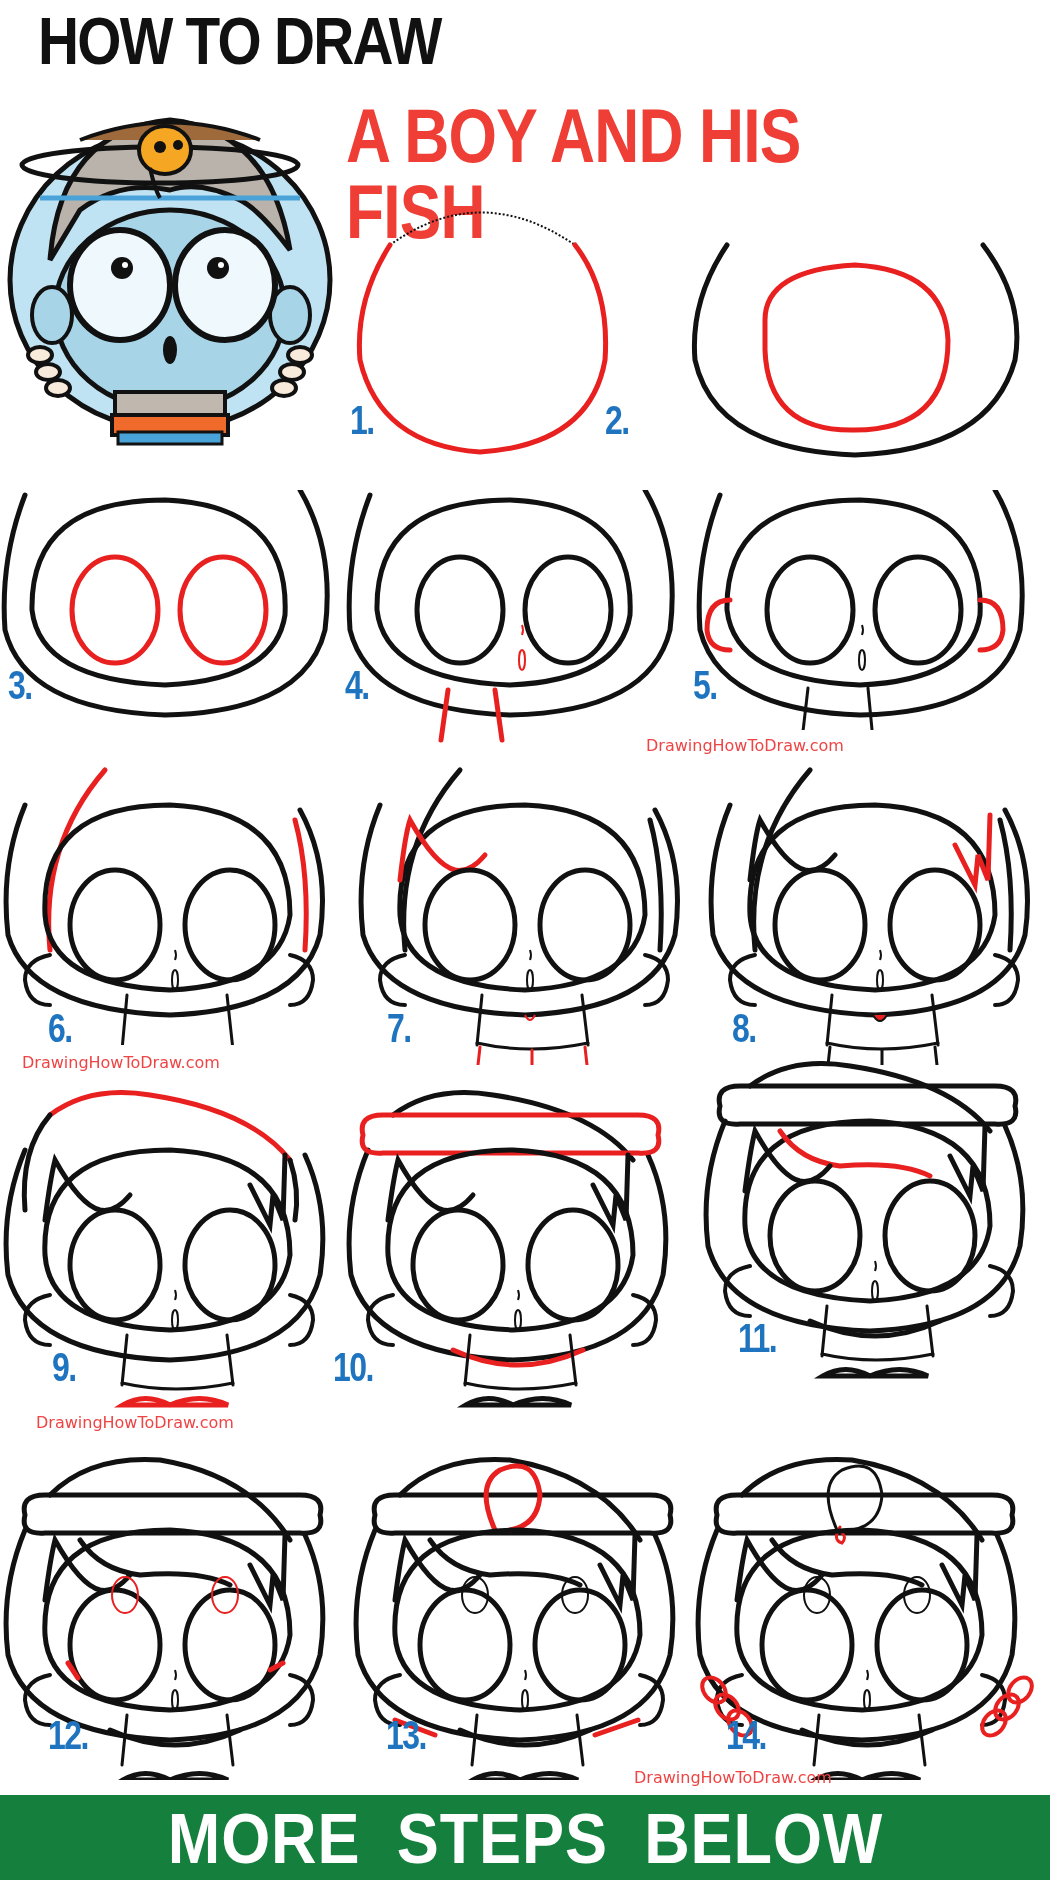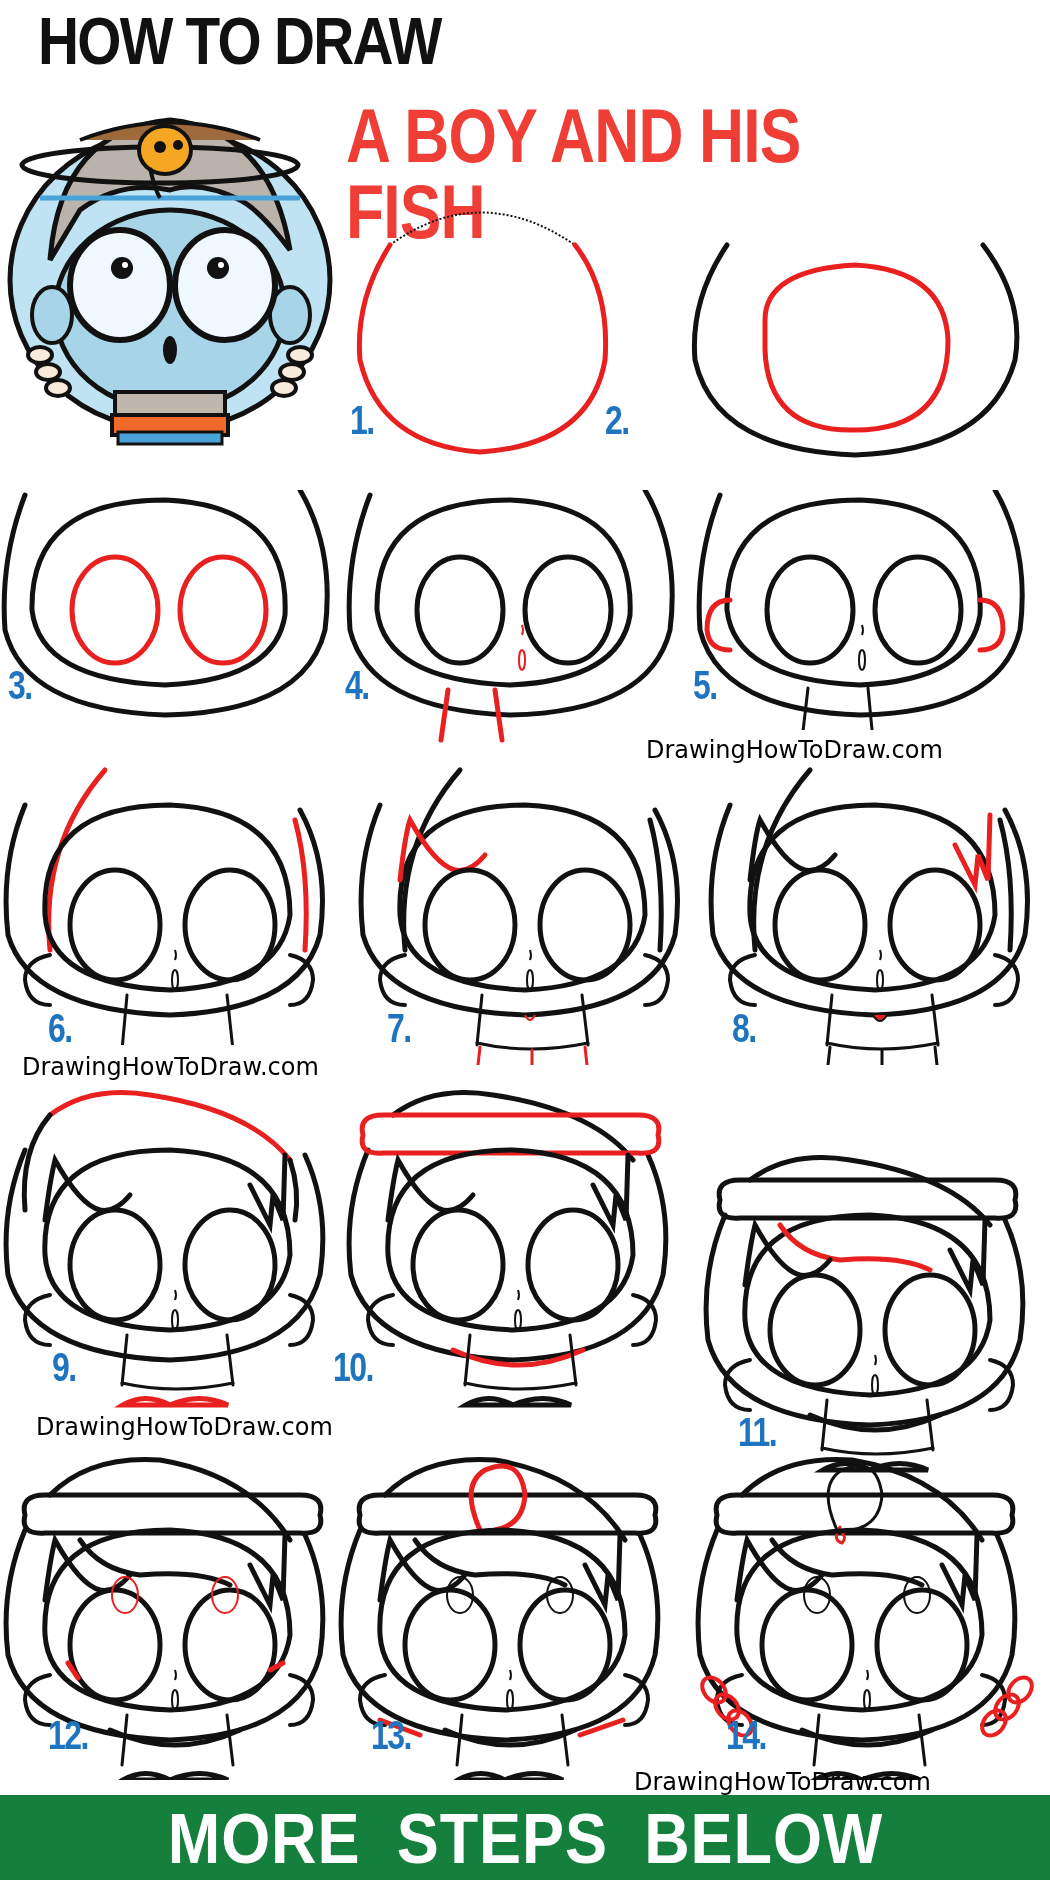--- a/index.html
+++ b/index.html
@@ -3,21 +3,21 @@
 <meta charset="utf-8">
 <style>
   html,body{margin:0;padding:0;background:#fff;}
   body{width:1050px;height:1880px;position:relative;overflow:hidden;font-family:"Liberation Sans",sans-serif;}
   .title1{position:absolute;left:38px;top:8px;font-family:"Liberation Sans",sans-serif;font-weight:bold;font-size:66px;color:#111;letter-spacing:-2px;transform:scaleX(0.86);transform-origin:left top;line-height:1;}
   .title2{position:absolute;left:346px;top:98px;font-family:"Liberation Sans",sans-serif;font-weight:bold;font-size:76px;color:#ef3e36;letter-spacing:-1px;transform:scaleX(0.82);transform-origin:left top;line-height:1;}
   .hero{position:absolute;left:0;top:110px;width:345px;height:340px;}
   .panel{position:absolute;}
   .panel svg{position:absolute;left:0;top:0;}
   .step{position:absolute;font-family:"Liberation Sans",sans-serif;font-weight:bold;color:#1f74bf;font-size:40px;letter-spacing:-2px;transform:scaleX(0.8);transform-origin:left top;line-height:1;}
-  .wm{position:absolute;font-family:"DejaVu Sans",sans-serif;color:#000000;font-size:24px;font-weight:normal;letter-spacing:0px;line-height:1;}
+  .wm{position:absolute;font-family:"DejaVu Sans",sans-serif;color:#ef4444;font-size:16px;font-weight:normal;letter-spacing:0px;line-height:1;}
   .footer{position:absolute;left:0;top:1795px;width:1050px;height:88px;background:#15803d;display:flex;align-items:center;justify-content:center;}
   .footer span{color:#fff;font-family:"Liberation Sans",sans-serif;font-weight:bold;font-size:70px;word-spacing:20px;transform:scaleX(0.9);display:inline-block;letter-spacing:1px;}
   .k{stroke:#111;fill:none;stroke-width:5;stroke-linecap:round;}
   .r{stroke:#e8201f;fill:none;stroke-width:5;stroke-linecap:round;}
   .kt{stroke:#111;fill:none;stroke-width:2;}
   .rt{stroke:#e8201f;fill:none;stroke-width:2;}
 </style>
 </head>
 <body>
 
@@ -235,21 +235,21 @@
     <ellipse class="kt" cx="175" cy="230" rx="3" ry="10"></ellipse>
     <path class="r" d="M110 260 Q175 290 240 260"></path>
     <line class="k" x1="127" y1="245" x2="122" y2="295" style="stroke-width:3"></line>
     <line class="k" x1="227" y1="245" x2="233" y2="295" style="stroke-width:3"></line>
     <path class="k" d="M122 293 Q175 305 233 293" style="stroke-width:3"></path>
     <path class="k" d="M123 315 Q145 302 170 315 Q200 302 228 315 Z"></path>
   </svg>
   <div class="step" style="left:-10px;top:257px;">10.</div>
 </div>
 
-<div class="panel" style="left:700px;top:1155px;width:350px;height:330px;">
+<div class="panel" style="left:700px;top:1061px;width:350px;height:330px;">
   <svg width="350" height="330">
     <path class="k" d="M50 25 Q90 -5 150 5 Q250 20 290 70"></path>
     <path class="k" d="M25 60 Q0 120 8 185 Q30 265 170 270 Q300 265 320 185 Q330 120 305 65"></path>
     <path class="k" d="M20 45 Q15 25 40 25 L295 25 Q320 25 315 45 Q320 65 295 63 L40 63 Q15 65 20 45 Z"></path>
     <path class="k" d="M45 165 Q40 60 170 60 Q290 65 290 165 Q280 235 170 240 Q50 235 45 165 Z"></path>
     <path class="r" d="M80 70 Q100 100 140 105 Q200 100 230 115"></path>
     <path class="k" d="M45 130 Q50 90 55 70 Q80 115 100 120 Q115 123 130 105"></path>
     <path class="k" d="M250 95 L270 135 L273 105 L283 130 L285 65"></path>
     <ellipse class="k" cx="115" cy="175" rx="45" ry="55"></ellipse>
     <ellipse class="k" cx="230" cy="175" rx="45" ry="55"></ellipse>
@@ -286,21 +286,21 @@
     <path class="kt" d="M175 225 Q177 230 175 235"></path>
     <ellipse class="kt" cx="175" cy="255" rx="3" ry="10"></ellipse>
     <path class="k" d="M110 285 Q175 315 240 285"></path>
     <line class="k" x1="127" y1="270" x2="122" y2="320" style="stroke-width:3"></line>
     <line class="k" x1="227" y1="270" x2="233" y2="320" style="stroke-width:3"></line>
     <path class="k" d="M123 335 Q145 322 170 335 Q200 322 228 335 Z"></path>
   </svg>
   <div class="step" style="left:48px;top:270px;">12.</div>
 </div>
 
-<div class="panel" style="left:335px;top:1445px;width:345px;height:335px;">
+<div class="panel" style="left:350px;top:1445px;width:345px;height:335px;">
   <svg width="345" height="335">
     <path class="k" d="M50 50 Q90 10 160 15 Q250 30 290 95"></path>
     <path class="k" d="M25 85 Q0 145 8 210 Q30 290 170 295 Q300 290 320 210 Q330 145 305 90"></path>
     <path class="k" d="M25 70 Q20 50 45 50 L300 50 Q325 50 320 70 Q325 90 300 88 L45 88 Q20 90 25 70 Z"></path>
     <path class="r" d="M145 85 Q125 40 150 25 Q185 10 190 50 Q188 80 160 85"></path>
     <path class="k" d="M45 190 Q40 85 170 85 Q290 90 290 190 Q280 260 170 265 Q50 260 45 190 Z"></path>
     <path class="k" d="M80 95 Q100 125 140 130 Q200 125 230 140"></path>
     <path class="k" d="M45 155 Q50 115 55 95 Q80 140 100 145 Q115 148 130 130"></path>
     <path class="k" d="M250 120 L270 160 L273 130 L283 155 L285 90"></path>
     <ellipse class="k" cx="115" cy="200" rx="45" ry="55"></ellipse>

